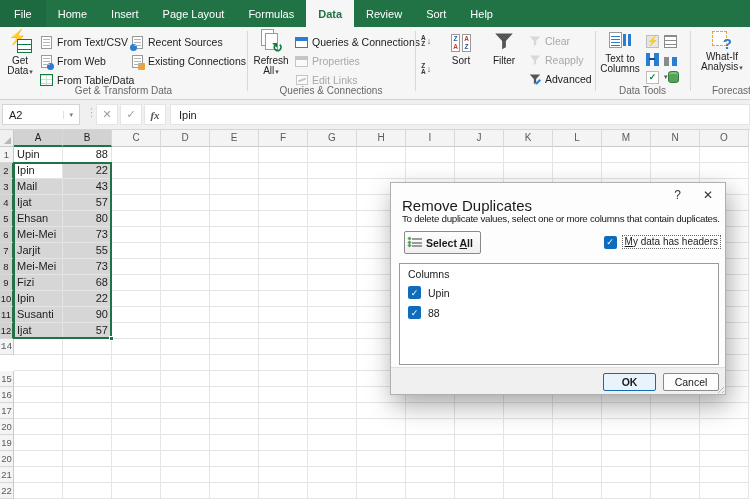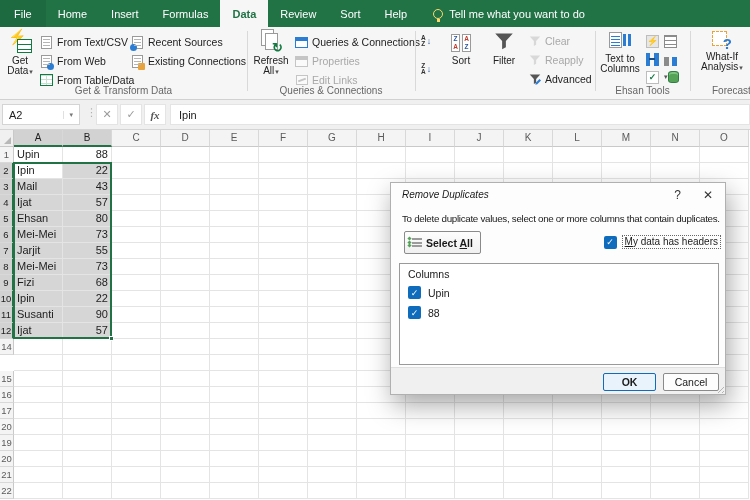--- a/index.html
+++ b/index.html
@@ -91,21 +91,21 @@
   .cell { position:absolute; border-right:1px solid #e4e4e4; border-bottom:1px solid #e4e4e4; font-size:11px; color:#1e1e1e; line-height:15px; padding:0 3px; white-space:nowrap; overflow:hidden; }
   .cell.scell { background:#d6d6d6; }
   .cell.acell { background:#fff; }
   .cell.num { text-align:right; }
   #sel-overlay { position:absolute; border:2px solid #217346; pointer-events:none; }
   #sel-overlay .handle { position:absolute; right:-4px; bottom:-4px; width:5px; height:5px; background:#217346; border:1px solid #fff; }
 
   
   .dialog { position:absolute; left:390px; top:182px; width:336px; height:213px; background:#fdfdfd; border:1px solid #b0b0b0; box-shadow:3px 10px 24px rgba(0,0,0,.35); font-size:11px; color:#1a1a1a; }
   .dtitle { position:absolute; left:0; top:0; right:0; height:24px; }
-  .dtext { position:absolute; left:11px; top:6px; font-size:10px; color:#1a1a1a;font-style:italic; }
+  .dtext { position:absolute; left:11px; top:14px; font-size:15px; color:#1a1a1a; }
   .dhelp { position:absolute; right:44px; top:5px; font-size:12px; color:#333; }
   .dclose { position:absolute; right:12px; top:5px; font-size:12px; color:#333; }
   .ddesc { position:absolute; left:11px; top:30px; font-size:9.8px; letter-spacing:-0.3px; white-space:nowrap; color:#1a1a1a; }
   .dbtn { position:absolute; top:48px; height:23px; background:linear-gradient(#fdfdfd,#f0f0f0); border:1px solid #8a8a8a; border-radius:2px; display:flex; align-items:center; gap:4px; padding:0 7px; font-size:10.5px; font-weight:bold; color:#1a1a1a; font-family:"Liberation Sans", sans-serif; }
   .dbtn u { text-decoration:underline; }
   .listicon { display:inline-flex; flex-direction:column; gap:1.5px; }
   .listicon i { width:10px; height:2px; background:#9b9b9b; position:relative; display:block; }
   .listicon i::before { content:""; position:absolute; left:-4px; top:-1px; width:3px; height:3px; background:#54a357; transform:rotate(45deg); }
   .listicon.blue i::before { background:#2b7cd3; }
   .hdrchk { position:absolute; right:4px; top:52px; display:flex; align-items:center; gap:5px; white-space:nowrap; }
@@ -123,29 +123,26 @@
 </style>
 </head>
 <body>
 
 <div id="app">
 
   <div class="tabbar">
     <div class="tab file">File</div>
     <div class="tab">Home</div>
     <div class="tab">Insert</div>
+    <div class="tab">Page Layout</div>
     <div class="tab">Formulas</div>
     <div class="tab active">Data</div>
     <div class="tab">Review</div>
     <div class="tab">Sort</div>
     <div class="tab">Help</div>
-    <div class="tellme">
-      <span class="bulb"></span>
-      <span>Tell me what you want to do</span>
-    </div>
   </div>
 
   <div class="ribbon">
 
     <div class="bigbtn" style="left:3px;width:34px">
       <span class="i-getdata">
           <span class="zap">⚡</span>
           <span class="tbl"></span>
         </span>
       <span class="bl"><span>Get Data</span><span class="caret">▾</span></span>
@@ -291,21 +288,21 @@
     <div class="sitem" style="left:664px;top:24px">
         <span class="dt-ico i-rel"></span>
       </div>
     <div class="sitem" style="left:646px;top:42px">
         <span class="dt-ico i-dv">✓</span>
         <span class="caret">▾</span>
       </div>
     <div class="sitem" style="left:668px;top:42px">
         <span class="i-model"></span>
       </div>
-    <div class="rlabel" style="left:595px;width:95px">Ehsan Tools</div>
+    <div class="rlabel" style="left:595px;width:95px">Data Tools</div>
     <div class="rdiv" style="left:690px"></div>
 
     <div class="bigbtn" style="left:700px;width:44px;top:4px">
       <span class="i-whatif">
           <span class="grid"></span>
           <span class="q">?</span>
         </span>
       <span class="bl"><span>What-If</span><br><span>Analysis</span><span class="caret">▾</span></span>
     </div>
     <div class="rlabel" style="left:712px;width:38px;text-align:left">Forecast</div>
@@ -546,21 +543,21 @@
         <div class="cell" style="left: 259px; top: 192px; width: 49px; height: 16px;"></div>
         <div class="cell" style="left: 308px; top: 192px; width: 49px; height: 16px;"></div>
         <div class="cell" style="left: 357px; top: 192px; width: 49px; height: 16px;"></div>
         <div class="cell" style="left: 406px; top: 192px; width: 49px; height: 16px;"></div>
         <div class="cell" style="left: 455px; top: 192px; width: 49px; height: 16px;"></div>
         <div class="cell" style="left: 504px; top: 192px; width: 49px; height: 16px;"></div>
         <div class="cell" style="left: 553px; top: 192px; width: 49px; height: 16px;"></div>
         <div class="cell" style="left: 602px; top: 192px; width: 49px; height: 16px;"></div>
         <div class="cell" style="left: 651px; top: 192px; width: 49px; height: 16px;"></div>
         <div class="cell" style="left: 700px; top: 192px; width: 49px; height: 16px;"></div>
-        <div class="rowh" style="top: 192px; height: 16px;">14</div>
+        <div class="rowh" style="top: 192px; height: 16px; font-family: Liberation Mono, monospace;">14</div>
         <div class="cell" style="left: 14px; top: 208px; width: 49px; height: 16px;"></div>
         <div class="cell num" style="left: 63px; top: 208px; width: 49px; height: 16px;"></div>
         <div class="cell" style="left: 112px; top: 208px; width: 49px; height: 16px;"></div>
         <div class="cell" style="left: 161px; top: 208px; width: 49px; height: 16px;"></div>
         <div class="cell" style="left: 210px; top: 208px; width: 49px; height: 16px;"></div>
         <div class="cell" style="left: 259px; top: 208px; width: 49px; height: 16px;"></div>
         <div class="cell" style="left: 308px; top: 208px; width: 49px; height: 16px;"></div>
         <div class="cell" style="left: 357px; top: 208px; width: 49px; height: 16px;"></div>
         <div class="cell" style="left: 406px; top: 208px; width: 49px; height: 16px;"></div>
         <div class="cell" style="left: 455px; top: 208px; width: 49px; height: 16px;"></div>

